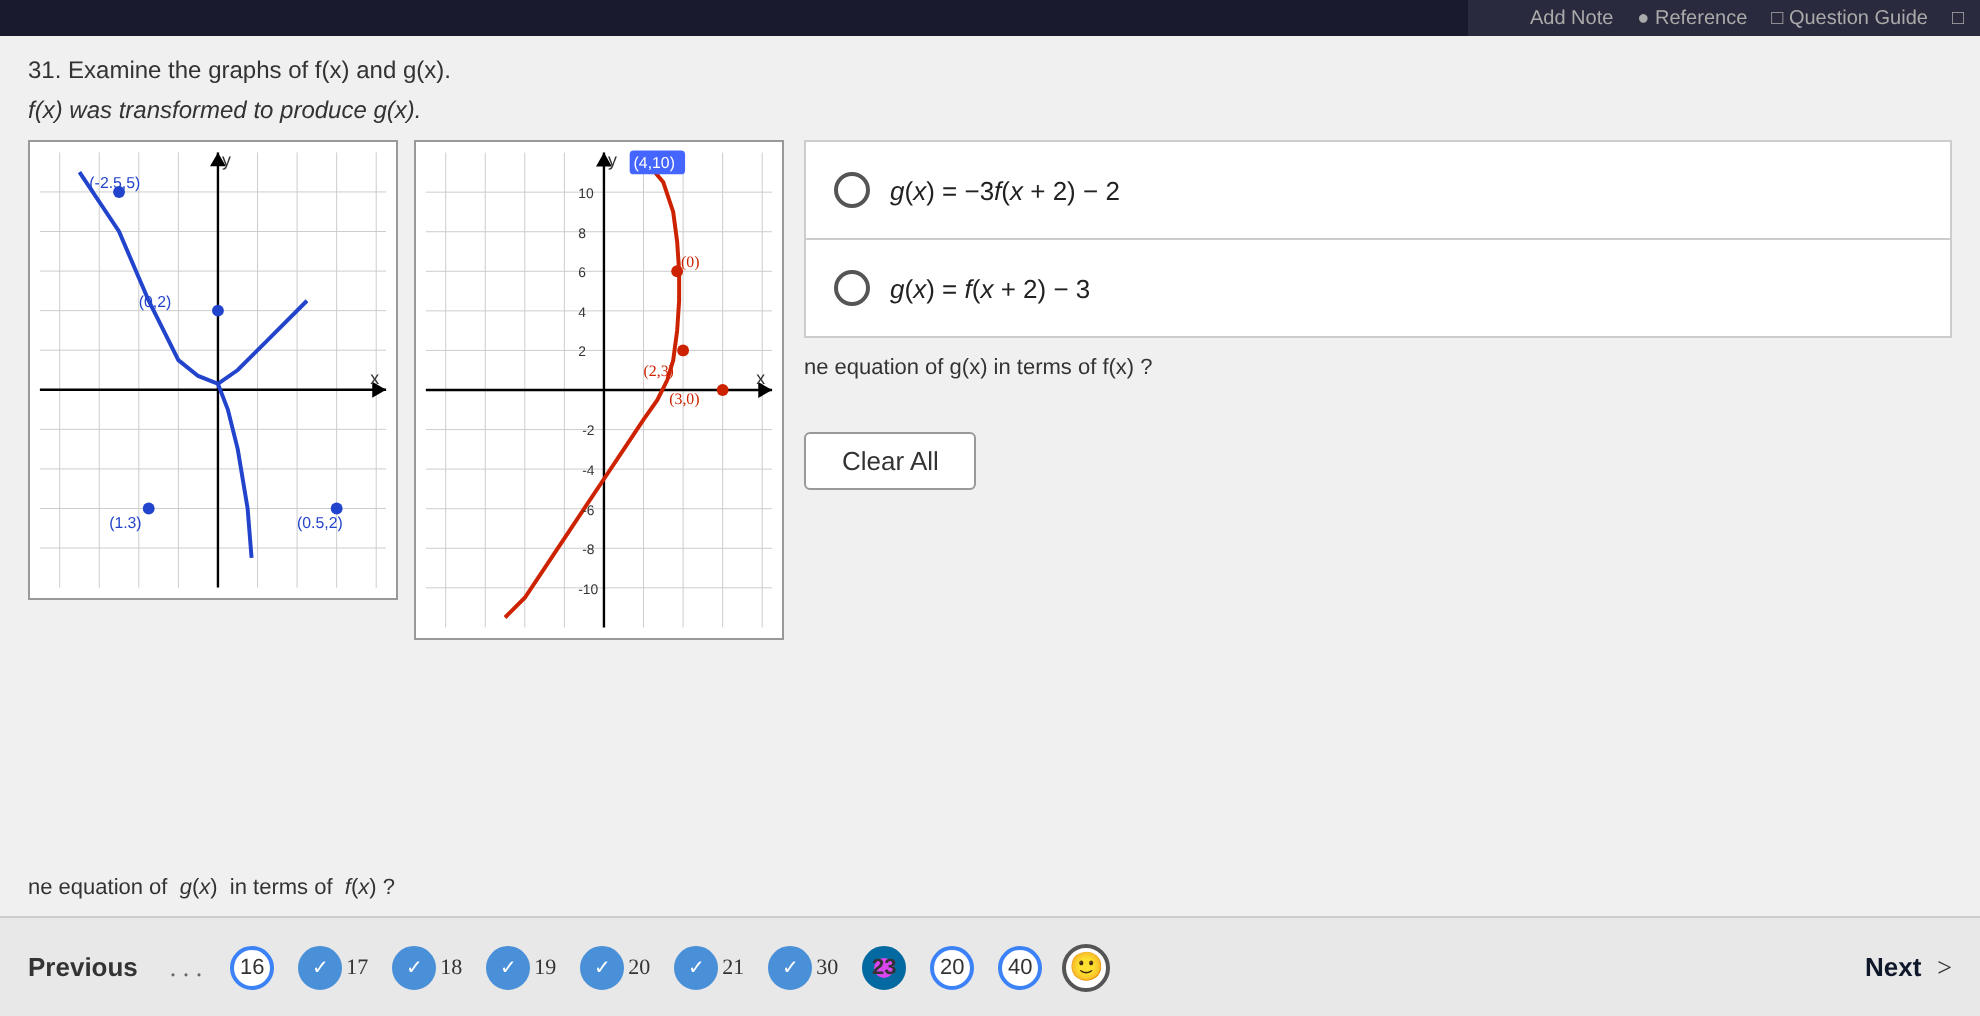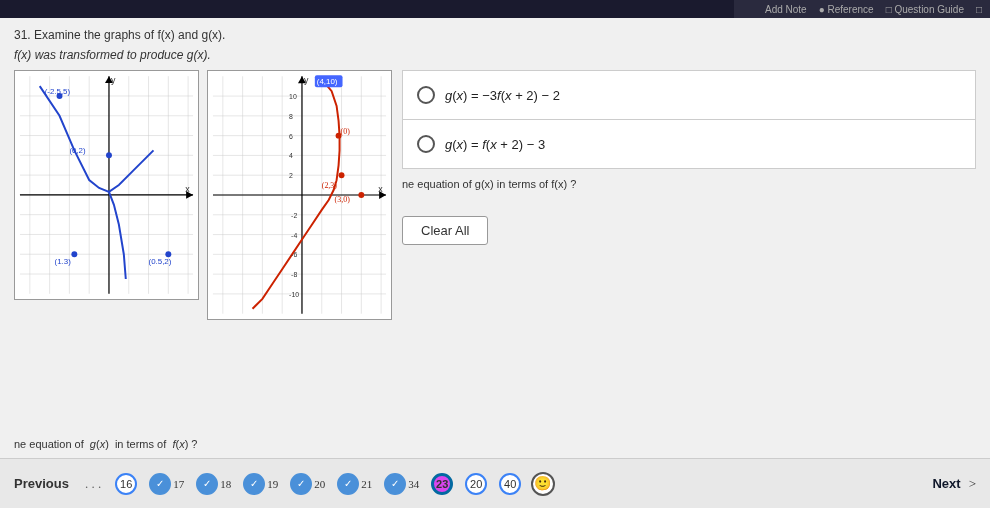--- a/index.html
+++ b/index.html
@@ -201,21 +201,21 @@
       flex-shrink: 0;
     }
 
     .nav-circle.checked {
       background: #4a90d9;
       border-color: #4a90d9;
       color: #fff;
     }
 
     .nav-circle.current {
-      border: 3px solid #0369a1;
+      border: 6px solid #0369a1;
       background: #d946ef;
       color: #333;
       font-weight: bold;
     }
 
     .nav-check {
       color: #fff;
       font-size: 10px;
     }
 
@@ -505,21 +505,21 @@
     <div class="nav-circle checked">
       <span class="nav-check">✓</span>
     </div>
     <span class="nav-label">21</span>
   </div>
 
   <div class="nav-item">
     <div class="nav-circle checked">
       <span class="nav-check">✓</span>
     </div>
-    <span class="nav-label">34</span>
+    <span class="nav-label">30</span>
   </div>
 
   <div class="nav-item">
     <div class="nav-circle current">23</div>
   </div>
 
   <div class="nav-item">
     <div class="nav-circle">20</div>
   </div>
 

